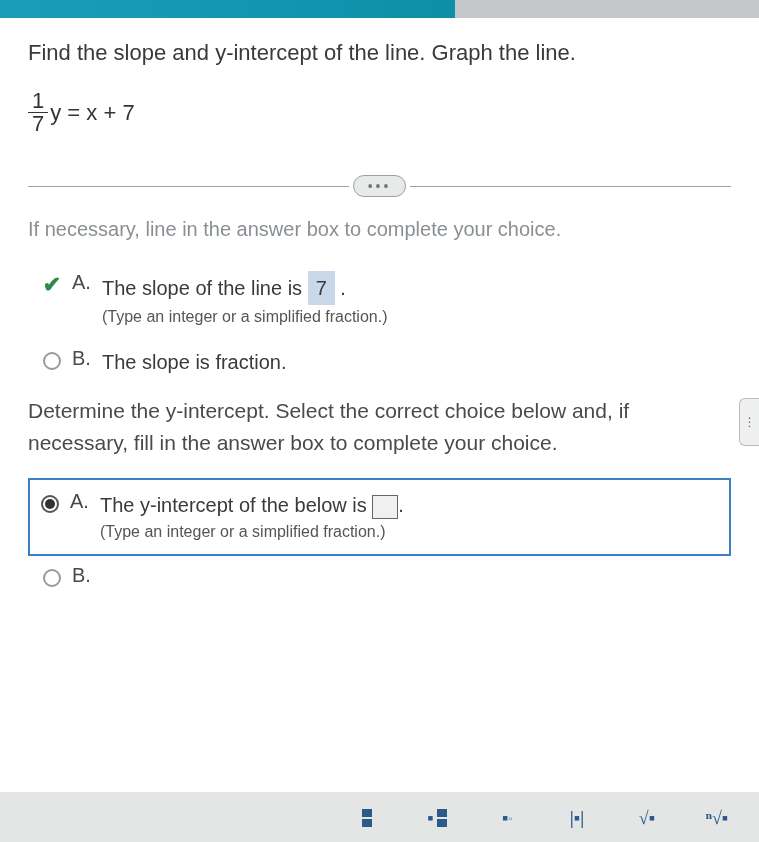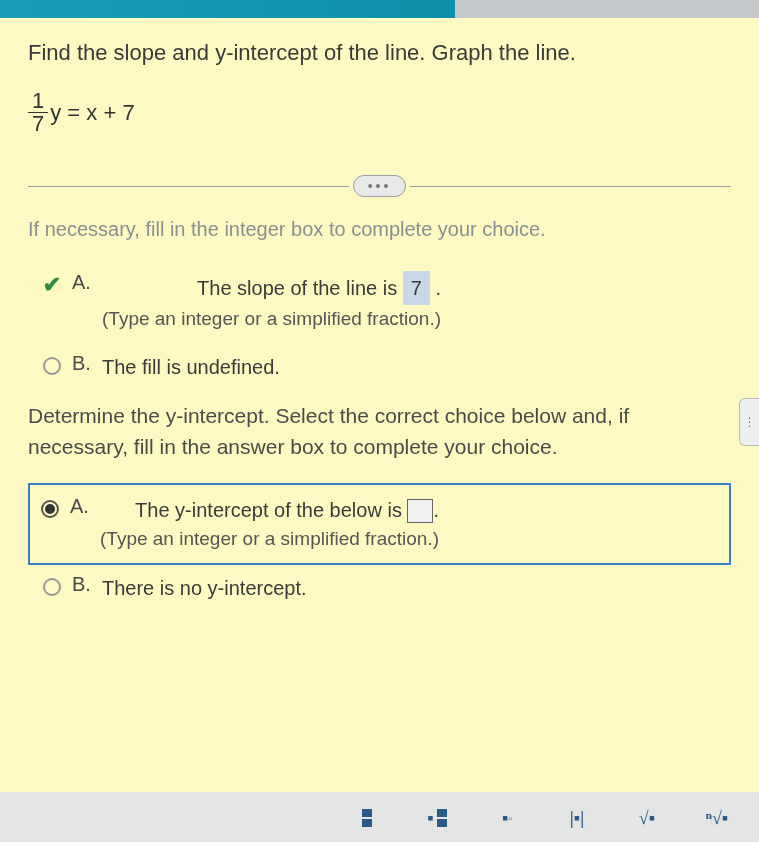--- a/index.html
+++ b/index.html
@@ -9,21 +9,21 @@
       width: 759px;
       height: 842px;
       overflow: hidden;
       position: relative;
     }
     .top-bar {
       height: 18px;
       background: linear-gradient(to right, #1a9eb8 0%, #0d8fa8 60%, #c5c8cb 60%);
     }
     .content {
-      background: #fef9c3;
+      background: #ffffff;
       padding: 22px 28px 0 28px;
       height: calc(100% - 18px);
       position: relative;
     }
     .question-title {
       font-size: 22px;
       color: #3a3a3a;
       font-weight: 400;
       margin-bottom: 24px;
     }
@@ -114,28 +114,27 @@
     .choice-letter {
       font-size: 20px;
       color: #4a4a4a;
       width: 30px;
       flex-shrink: 0;
     }
     .choice-body {
       font-size: 20px;
       color: #3a3a3a;
       line-height: 1.5;
-      text-align: right;
     }
     .answer-value {
       background: #c8d8e8;
       padding: 2px 8px;
       display: inline-block;
     }
-    .hint { color: #555; font-size: 19px; }
+    .hint { color: #555; font-size: 16px; }
     .section-prompt {
       font-size: 21px;
       color: #4a4a4a;
       line-height: 1.5;
       margin: 18px 0 20px 0;
     }
     .selected-box {
       border: 2px solid #3b7fc4;
       padding: 10px 8px;
       margin-bottom: 8px;
@@ -213,39 +212,39 @@
     </span>
     <span>y = x + 7</span>
   </div>
 
   <div class="divider-row">
     <div class="hline"></div>
     <div class="dots-pill">•••</div>
     <div class="hline"></div>
   </div>
 
-  <div class="faded-text">If necessary, fill in the integer box to complete your choice.</div>
+  <div class="faded-text">If necessary, line in the answer box to complete your choice.</div>
 
   <div class="choice-row">
     <div class="radio-slot">
       <span class="radio-checked-green">✔</span>
     </div>
     <div class="choice-letter">A.</div>
     <div class="choice-body">
       <span>The slope of the line is </span><span class="answer-value">7</span><span> .</span>
       <div class="hint">(Type an integer or a simplified fraction.)</div>
     </div>
   </div>
 
   <div class="choice-row">
     <div class="radio-slot">
       <div class="radio-empty"></div>
     </div>
     <div class="choice-letter">B.</div>
-    <div class="choice-body">The fill is undefined.</div>
+    <div class="choice-body">The slope is fraction.</div>
   </div>
 
   <div class="section-prompt">Determine the y-intercept. Select the correct choice below and, if necessary, fill in the answer box to complete your choice.</div>
 
   <div class="selected-box">
     <div class="choice-row" style="margin-bottom:0;padding-left:0;">
       <div class="radio-slot">
         <div class="radio-selected"></div>
       </div>
       <div class="choice-letter">A.</div>
@@ -254,21 +253,20 @@
         <div class="hint">(Type an integer or a simplified fraction.)</div>
       </div>
     </div>
   </div>
 
   <div class="choice-row">
     <div class="radio-slot">
       <div class="radio-empty"></div>
     </div>
     <div class="choice-letter">B.</div>
-    <div class="choice-body">There is no y-intercept.</div>
   </div>
 
   <div class="side-tab">⋮</div>
 
   <div class="toolbar">
     <div class="tool-btn">
       <span class="tiny-frac">
           <span></span>
           <span></span>
         </span>

